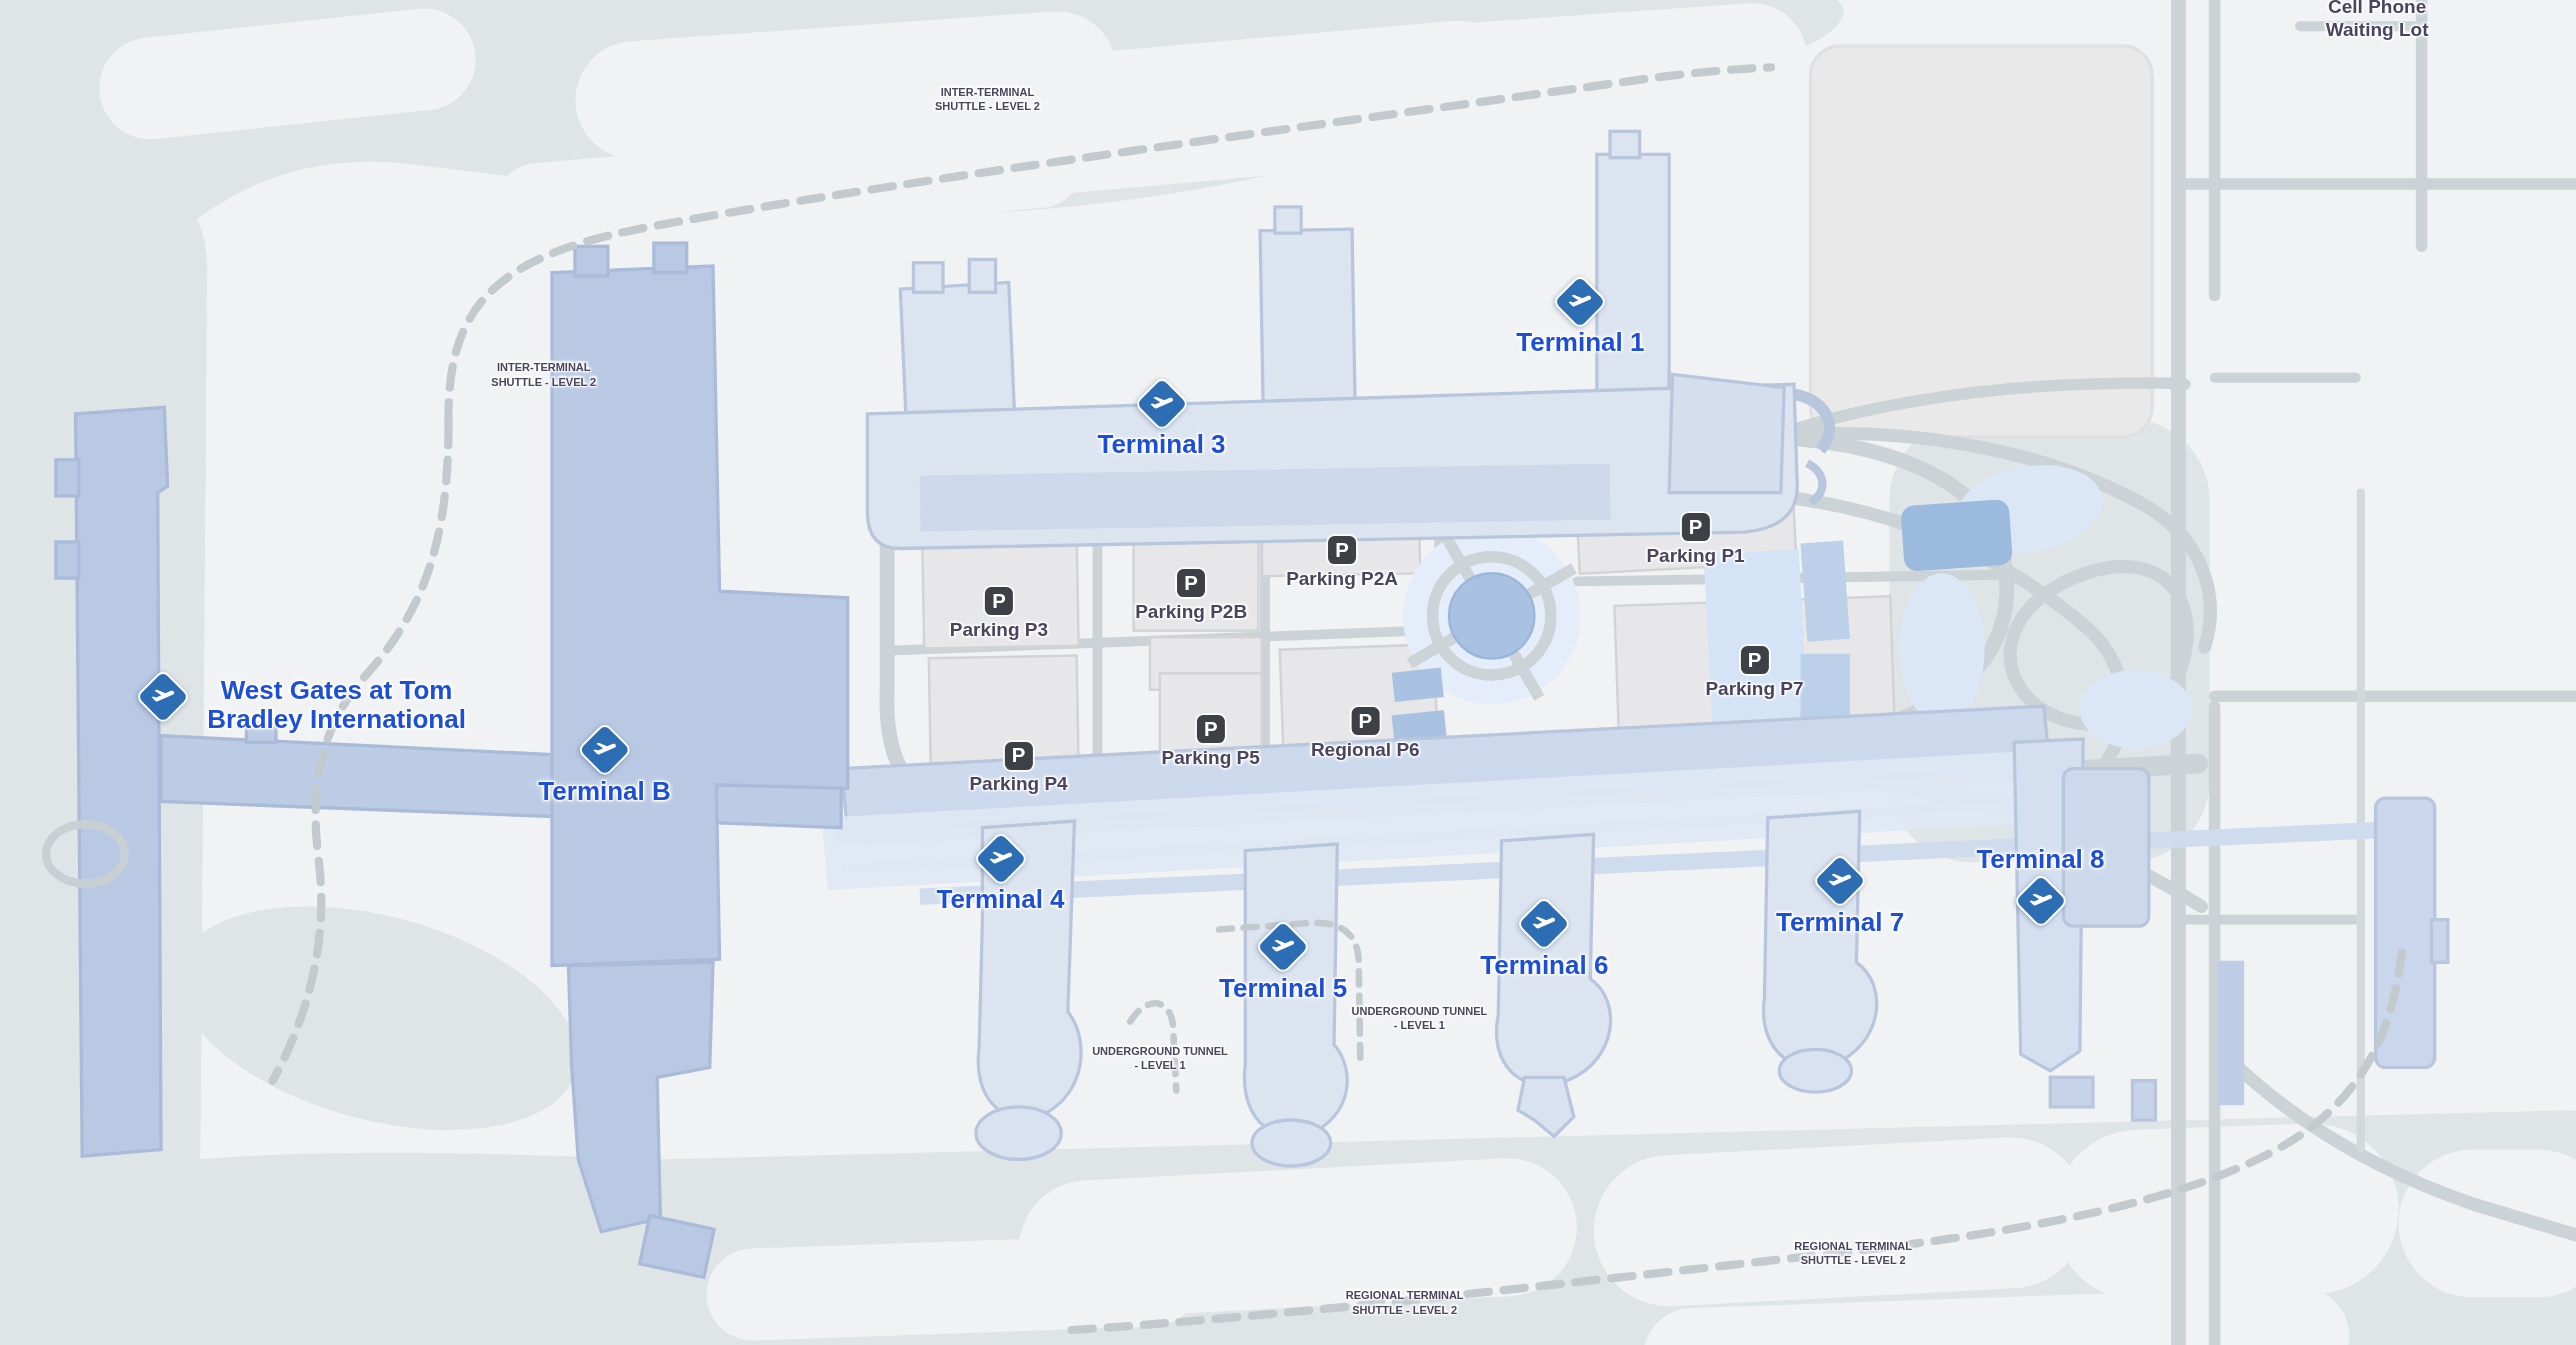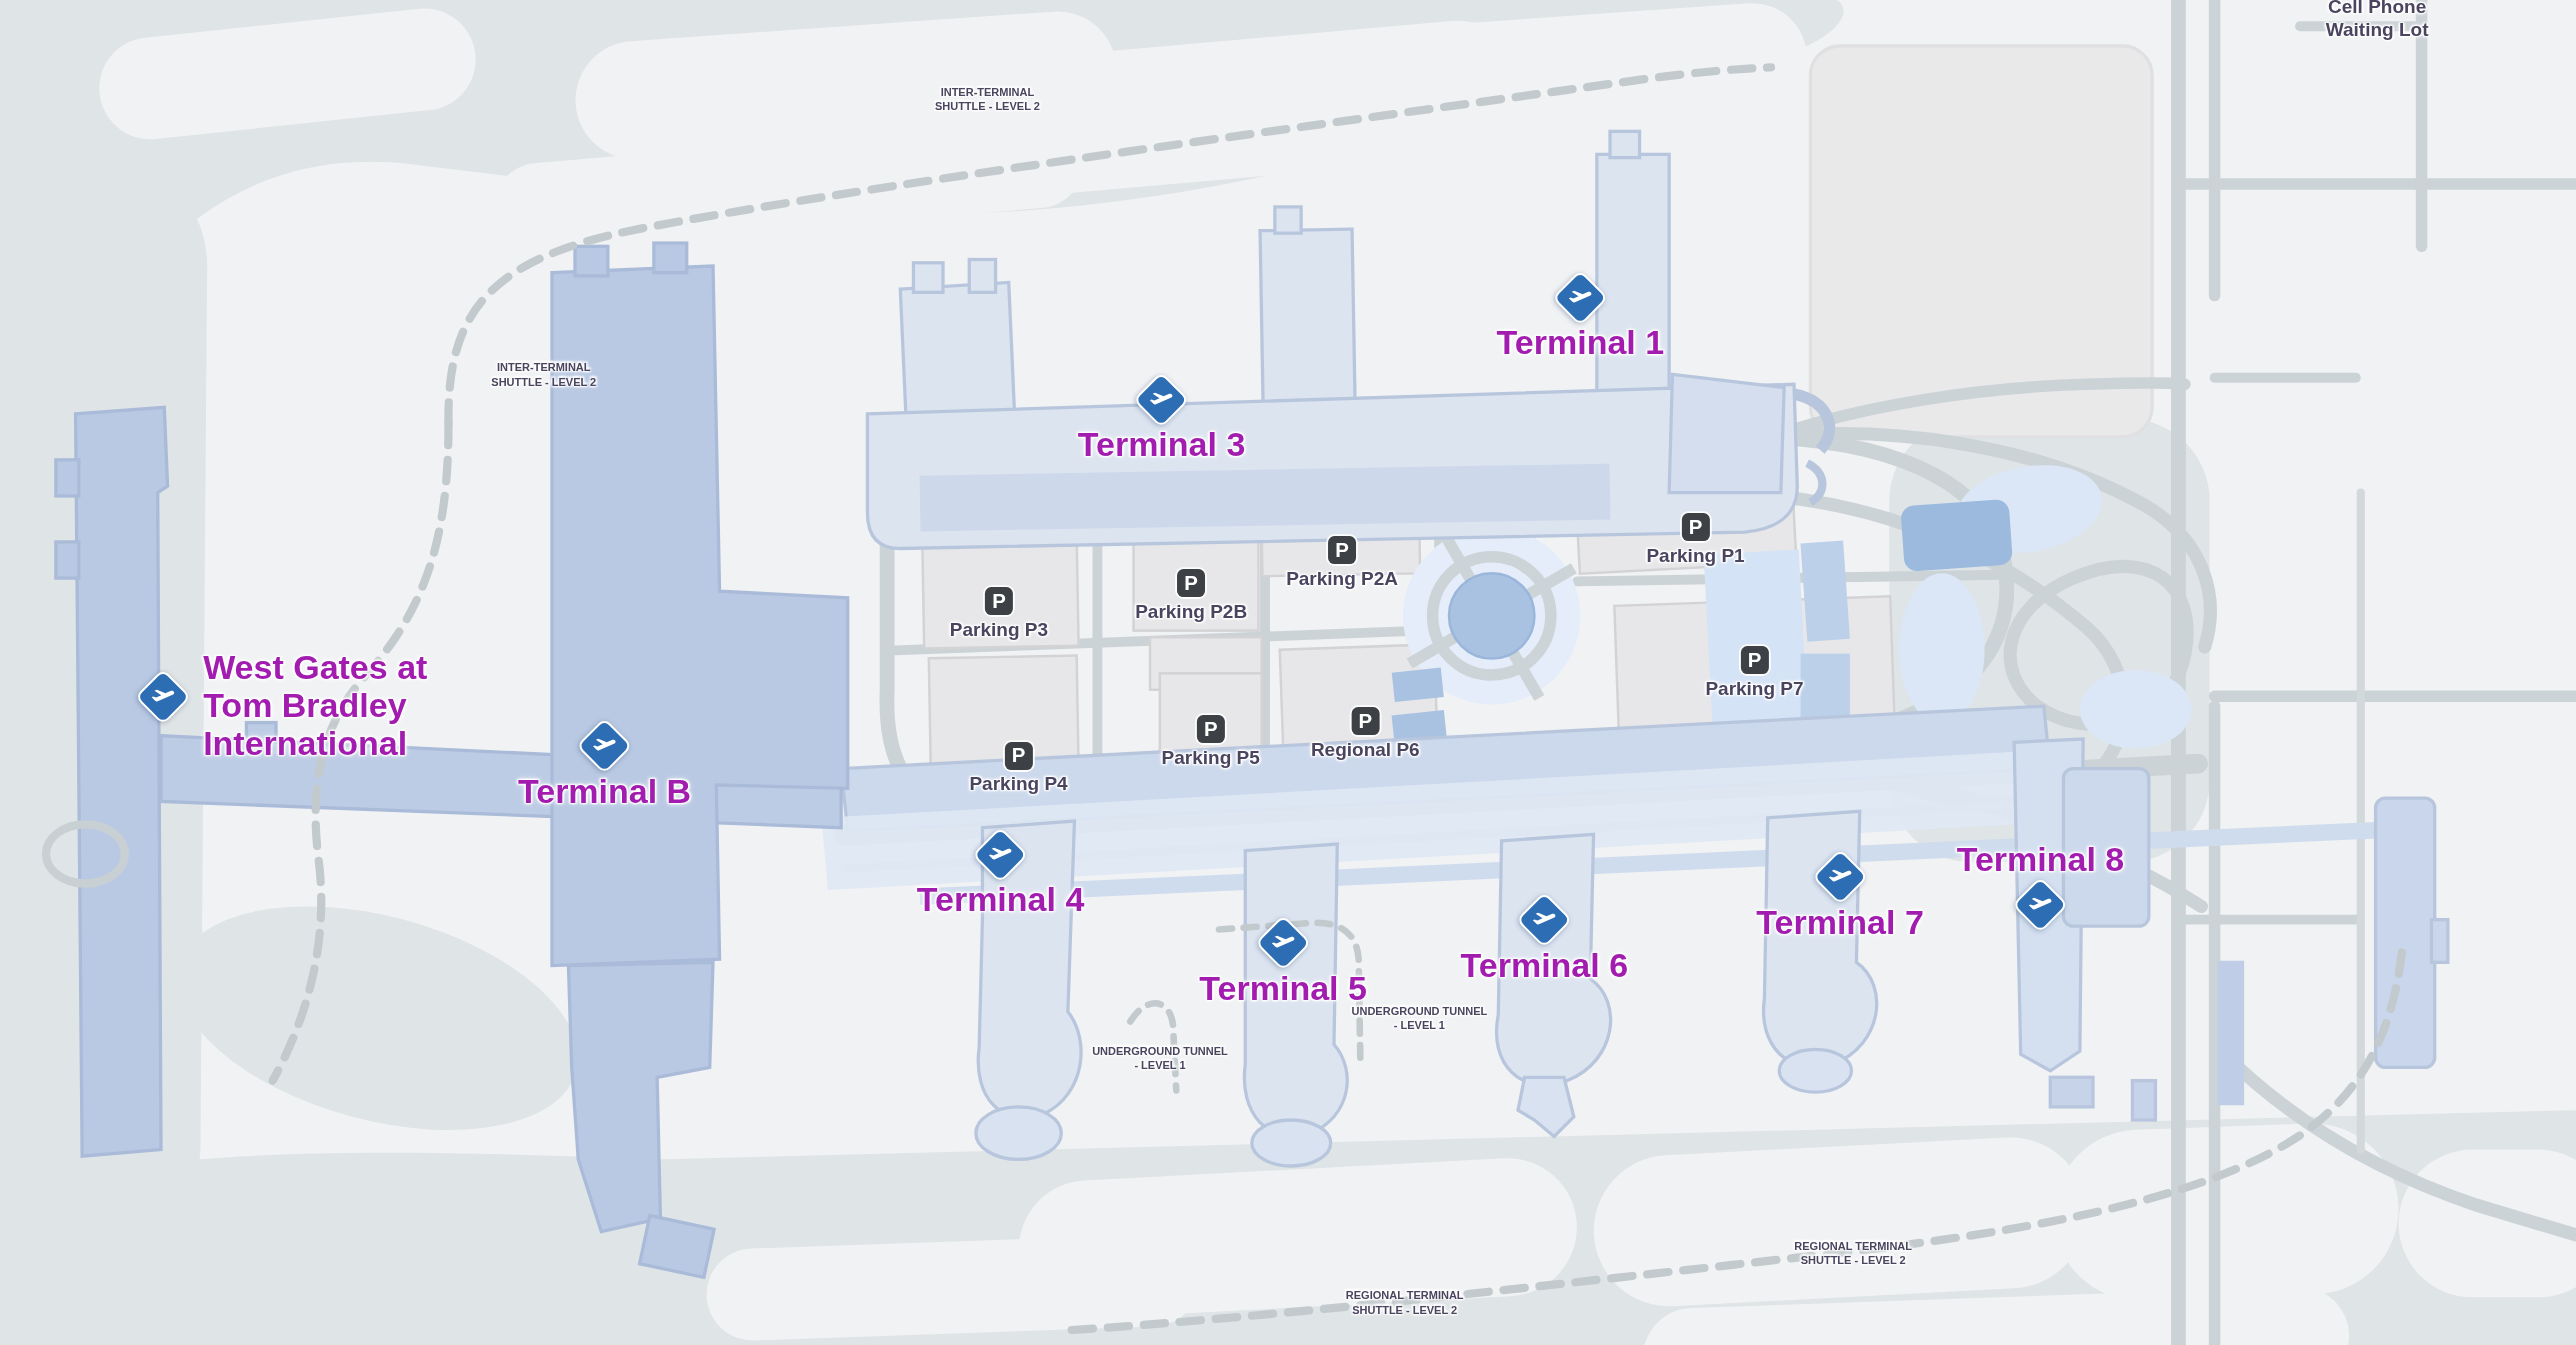--- a/index.html
+++ b/index.html
@@ -11,23 +11,23 @@
           transform:translate(-50%,-50%);z-index:5;cursor:pointer;}
   .marker.reverse{flex-direction:column-reverse;}
   .marker.row{flex-direction:row;transform:translate(0,-50%);gap:10.2px;}
 
   .diamond-wrap{width:59px;height:59px;display:flex;align-items:center;justify-content:center;flex:0 0 auto;}
   .diamond{width:36px;height:36px;background:#2d6db3;border:2.5px solid #ffffff;border-radius:8.3px;
            transform:rotate(45deg);display:flex;align-items:center;justify-content:center;
            box-shadow:0 1.3px 5.1px rgba(30,60,100,.35);}
   .diamond svg{width:27px;height:27px;transform:rotate(-45deg);display:block;}
 
-  .terminal-label{font-size:34px;font-weight:700;color:#a21caf;white-space:nowrap;margin-top:-3.8px;
+  .terminal-label{font-size:26px;font-weight:700;color:#1d4ed8;white-space:nowrap;margin-top:-3.8px;
     text-shadow:-1.3px -1.3px 1.9px #fff,1.3px -1.3px 1.9px #fff,-1.3px 1.3px 1.9px #fff,1.3px 1.3px 1.9px #fff,0 0 6.4px #fff;}
-  .marker.row .terminal-label{white-space:normal;width:267px;text-align:left;line-height:1.12;margin-top:16px;}
+  .marker.row .terminal-label{white-space:normal;width:267px;text-align:center;line-height:1.12;margin-top:16px;}
   .marker.reverse .terminal-label{margin-top:4px;margin-bottom:-3.8px;}
 
   .p-icon{width:28px;height:28px;background:#3d4145;border-radius:6.4px;color:#fff;
           display:flex;align-items:center;justify-content:center;font-size:20.4px;font-weight:700;
           box-shadow:0 0 0 1.9px rgba(255,255,255,.9);}
   .parking-label{font-size:19px;font-weight:700;color:#4a445f;white-space:nowrap;margin-top:3.8px;
     text-shadow:-1.3px -1.3px 1.9px #fff,1.3px -1.3px 1.9px #fff,-1.3px 1.3px 1.9px #fff,1.3px 1.3px 1.9px #fff,0 0 5.1px #fff;}
 
   .shuttle-label{position:absolute;transform:translate(-50%,-50%);z-index:4;
     font-size:11px;font-weight:700;color:#4a445f;text-align:center;line-height:1.3;

